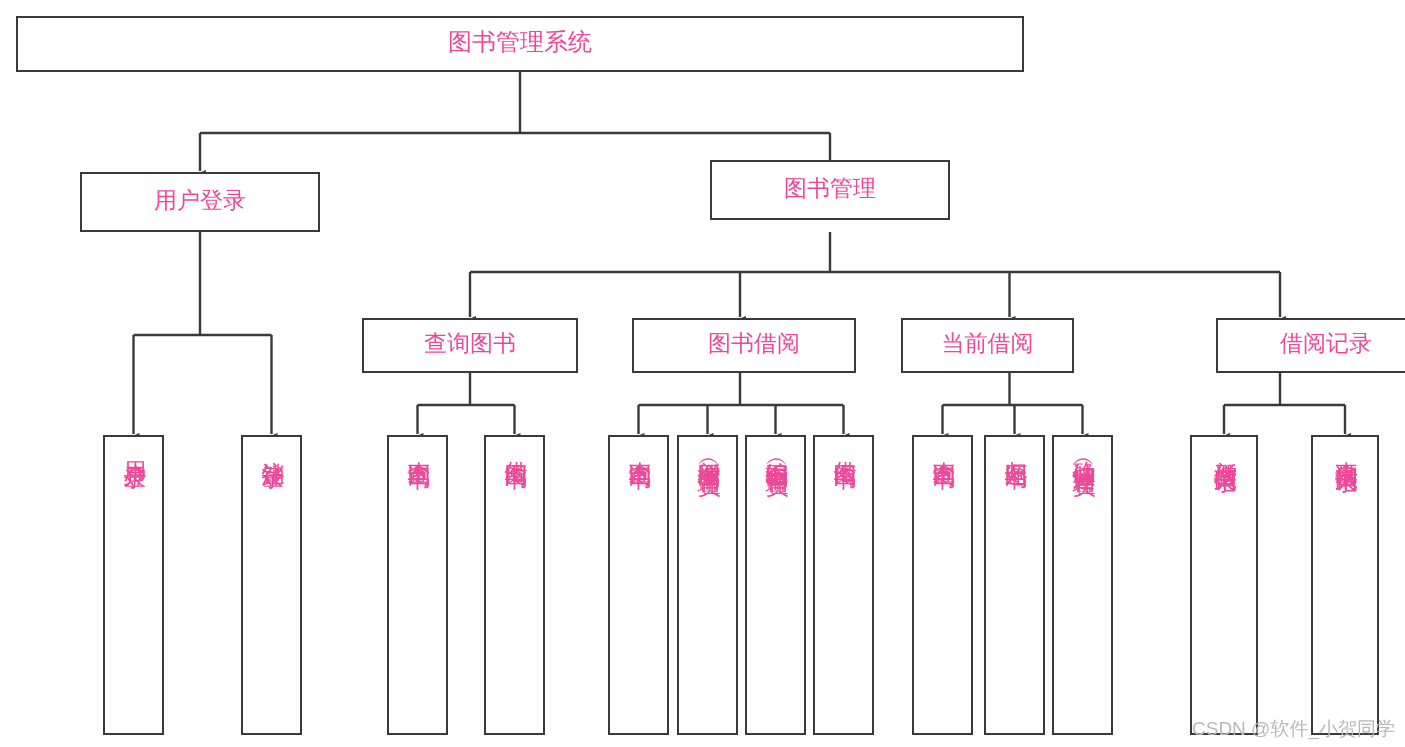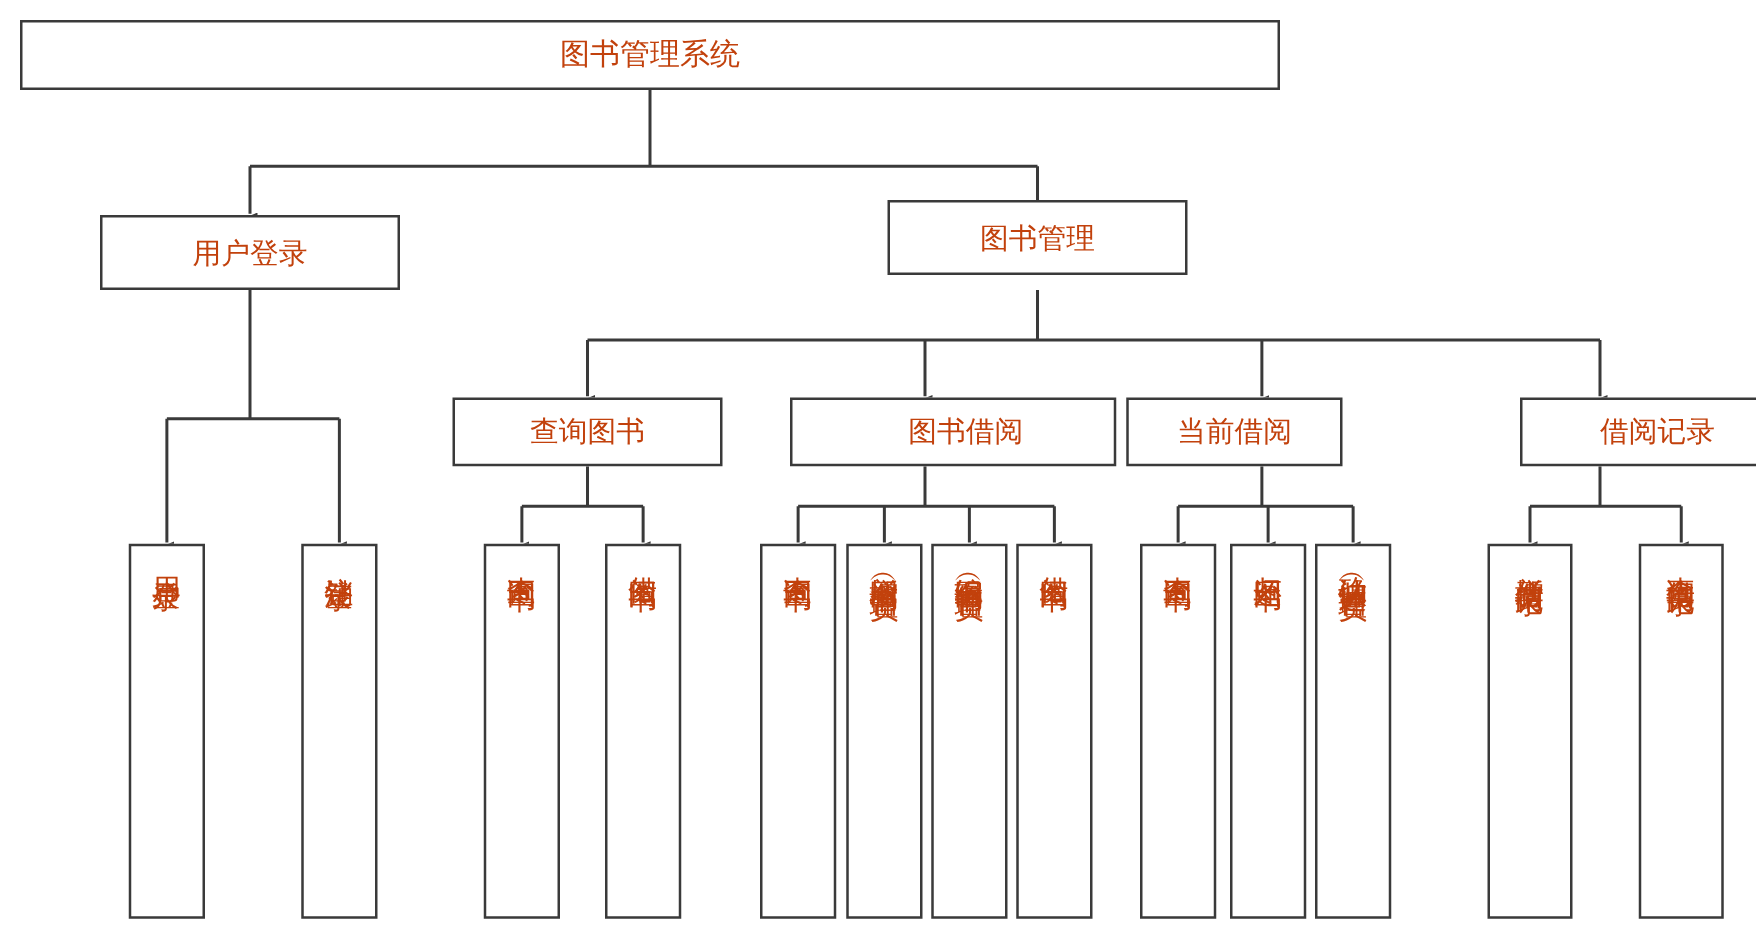--- a/index.html
+++ b/index.html
@@ -27,22 +27,23 @@
     pointer-events: none;
   }
   .node {
     position: absolute;
     box-sizing: border-box;
     background: #ffffff;
     border: 2px solid #3a3a3a;
     display: flex;
     align-items: center;
     justify-content: center;
-    color: #c2410c;
+    color: #ec4899;
     z-index: 2;
+    font-family: Liberation Mono, monospace;
   }
   .node .label {
     display: block;
     text-align: center;
     line-height: 1.16;
     white-space: nowrap;
   }
   .node.horizontal .label {
     font-size: 23px;
   }
@@ -124,21 +125,21 @@
       </div>
       <div class="node horizontal" style="left: 80px; top: 172px; width: 240px; height: 60px;">
         <span class="label">用户登录</span>
       </div>
       <div class="node horizontal" style="left: 710px; top: 160px; width: 240px; height: 60px;">
         <span class="label">图书管理</span>
       </div>
       <div class="node horizontal" style="left: 362px; top: 318px; width: 216px; height: 55px;">
         <span class="label">查询图书</span>
       </div>
-      <div class="node horizontal" style="left: 632px; top: 318px; width: 261px; height: 55px; padding-left: 20px;">
+      <div class="node horizontal" style="left: 632px; top: 318px; width: 224px; height: 55px; padding-left: 20px;">
         <span class="label">图书借阅</span>
       </div>
       <div class="node horizontal" style="left: 901px; top: 318px; width: 173px; height: 55px;">
         <span class="label">当前借阅</span>
       </div>
       <div class="node horizontal" style="left: 1170px; top: 318px; width: 220px; height: 55px; margin-left: 46px;">
         <span class="label">借阅记录</span>
       </div>
       <div class="node vertical" style="left: 103px; top: 435px; width: 61px; height: 300px;">
         <span class="label">用户登录</span>
@@ -174,13 +175,14 @@
         <span class="label">确认归还（管理员）</span>
       </div>
       <div class="node vertical" style="left: 1190px; top: 435px; width: 68px; height: 300px;">
         <span class="label">新增借阅记录</span>
       </div>
       <div class="node vertical" style="left: 1311px; top: 435px; width: 68px; height: 300px;">
         <span class="label">查询借阅记录</span>
       </div>
     </div>
 
+  <div class="watermark" style="left: 1192px; top: 716px;">CSDN @软件_小贺同学</div>
 </div>
 
 </body></html>

